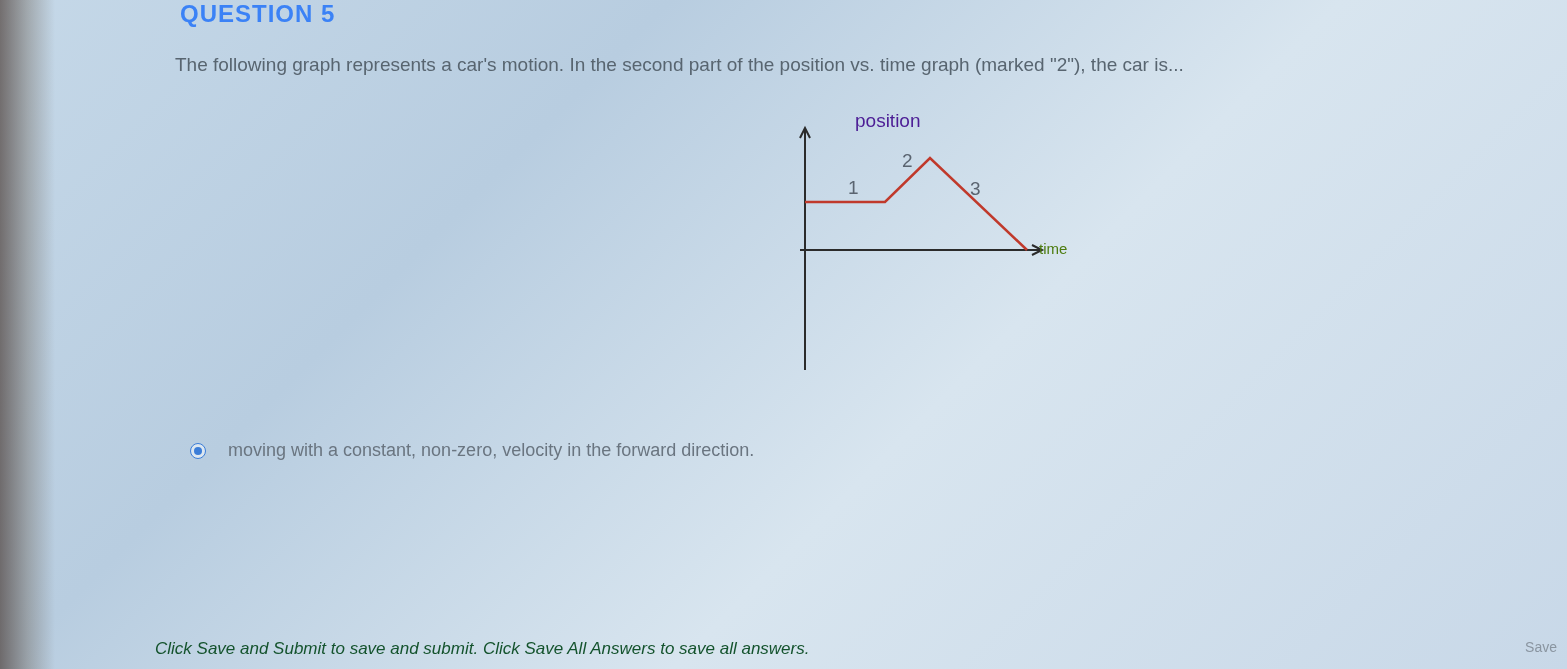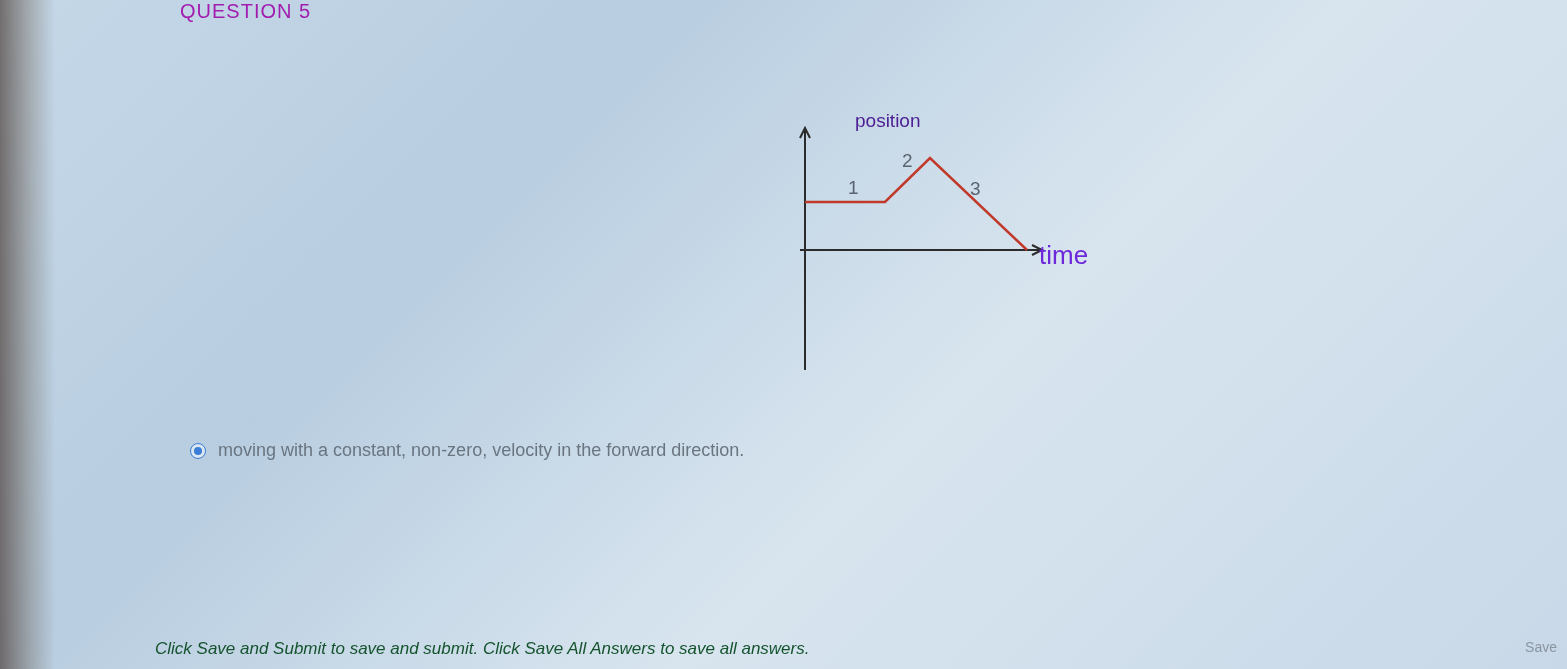--- a/index.html
+++ b/index.html
@@ -16,23 +16,23 @@
       left: 0;
       top: 0;
       width: 55px;
       height: 100%;
       background: linear-gradient(90deg, rgba(60,40,30,0.6) 0%, rgba(80,60,40,0.3) 50%, transparent 100%);
     }
     .top-area {
       position: absolute;
       top: 0;
       left: 180px;
-      color: #a21caf;
-      font-weight: 400;
-      font-size: 20px;
+      color: #3b82f6;
+      font-weight: 700;
+      font-size: 24px;
       letter-spacing: 1px;
     }
     .question-content {
       position: absolute;
       left: 175px;
       top: 50px;
       right: 40px;
     }
     .prompt-text {
       color: #586570;
@@ -51,41 +51,41 @@
       position: absolute;
       left: 110px;
       top: -10px;
       color: #4c1d95;
       font-size: 19px;
     }
     .x-label {
       position: absolute;
       left: 294px;
       top: 120px;
-      color: #6d28d9;
-      font-size: 26px;
+      color: #4d7c0f;
+      font-size: 15px;
     }
     .seg-label {
       position: absolute;
       color: #5a6470;
       font-size: 19px;
     }
     .label-1 { left: 103px; top: 57px; }
     .label-2 { left: 157px; top: 30px; }
     .label-3 { left: 225px; top: 58px; }
     .answers {
       position: absolute;
       left: 190px;
       top: 440px;
     }
     .answer-row {
       display: flex;
       align-items: center;
       margin-bottom: 12px;
-      gap: 12px;
+      gap: 22px;
     }
     .radio {
       width: 16px;
       height: 16px;
       border: 1.5px solid #8899aa;
       border-radius: 50%;
       display: inline-flex;
       align-items: center;
       justify-content: center;
       flex-shrink: 0;
@@ -124,20 +124,21 @@
     }
   </style>
 </head>
 <body>
 
 <div class="left-edge"></div>
 
 <div class="top-area">QUESTION 5</div>
 
 <div class="question-content">
+  <div class="prompt-text">The following graph represents a car's motion. In the second part of the position vs. time graph (marked "2"), the car is...</div>
 
   <div class="graph-container">
     <div class="y-label">position</div>
     <svg width="340" height="260">
 
       <line x1="60" y1="10" x2="60" y2="250" stroke="#2b2b2b" stroke-width="2"></line>
 
       <polyline points="55,18 60,8 65,18" fill="none" stroke="#2b2b2b" stroke-width="2"></polyline>
 
       <line x1="55" y1="130" x2="295" y2="130" stroke="#2b2b2b" stroke-width="2"></line>

